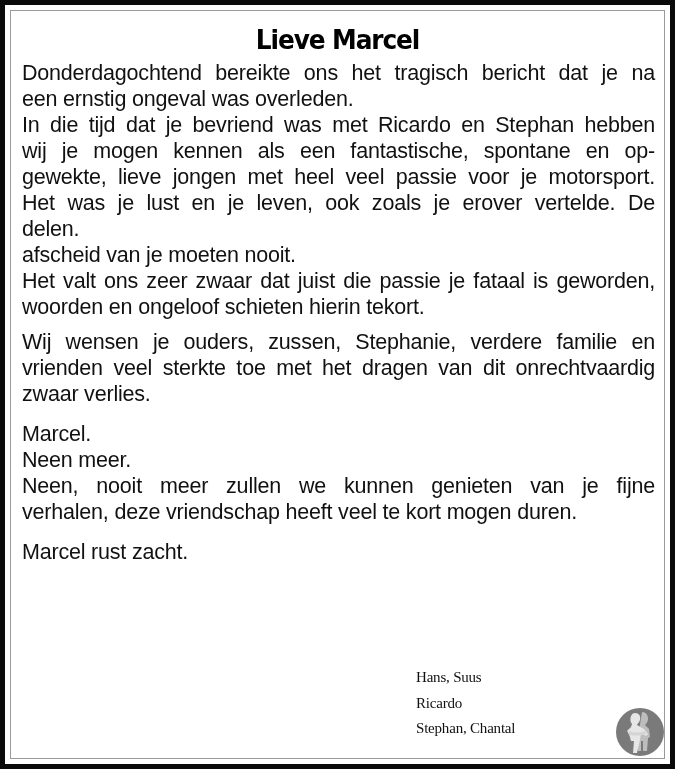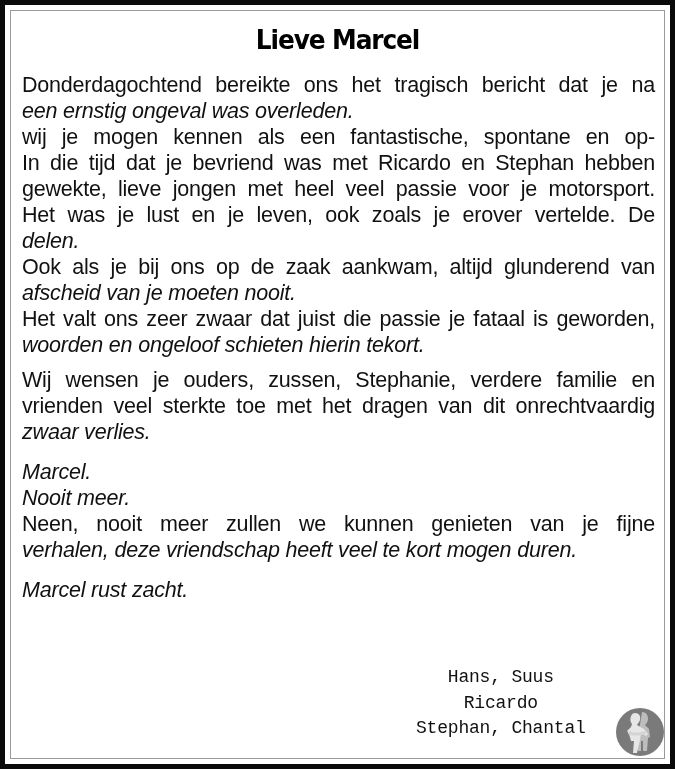--- a/index.html
+++ b/index.html
@@ -41,21 +41,21 @@
       font-size: 27px;
       letter-spacing: -1.2px;
       color: #000;
       line-height: 36px;
       transform: scaleX(0.92);
     }
     .body-text {
       position: absolute;
       left: 22px;
       width: 633px;
-      top: 72px;
+      top: 60px;
       font-family: "Liberation Sans", sans-serif;
       font-size: 21.5px;
       line-height: 26px;
       color: #111;
       letter-spacing: -0.2px;
     }
     .para {
       margin: 0;
       text-align: justify;
     }
@@ -66,32 +66,30 @@
       margin-top: 14px;
     }
     .line {
       display: block;
       text-align: justify;
       text-align-last: justify;
       white-space: nowrap;
     }
     .line.last {
       text-align-last: left;
-      font-style: italic;
     }
     .signatures {
       position: absolute;
       left: 416px;
       top: 665px;
-      font-family: Liberation Mono, monospace;
-      font-size: 18px;
+      font-family: Liberation Serif, serif;
+      font-size: 15px;
       line-height: 25.5px;
       color: #111;
       letter-spacing: -0.2px;
-      text-align: center;
     }
     .sig-line {
       display: block;
     }
     .logo {
       position: absolute;
       left: 615px;
       top: 707px;
       width: 50px;
       height: 50px;
@@ -104,40 +102,39 @@
   <div class="frame-inner"></div>
 </div>
 
 <div class="title">Lieve Marcel</div>
 
 <div class="body-text">
 
   <div class="para">
     <span class="line">Donderdagochtend bereikte ons het tragisch bericht dat je na</span>
     <span class="line last">een ernstig ongeval was overleden.</span>
+    <span class="line">In die tijd dat je bevriend was met Ricardo en Stephan hebben</span>
     <span class="line">wij je mogen kennen als een fantastische, spontane en op-</span>
-    <span class="line">In die tijd dat je bevriend was met Ricardo en Stephan hebben</span>
     <span class="line">gewekte, lieve jongen met heel veel passie voor je motorsport.</span>
     <span class="line">Het was je lust en je leven, ook zoals je erover vertelde. De</span>
     <span class="line last">delen.</span>
-    <span class="line">Ook als je bij ons op de zaak aankwam, altijd glunderend van</span>
     <span class="line last">afscheid van je moeten nooit.</span>
     <span class="line">Het valt ons zeer zwaar dat juist die passie je fataal is geworden,</span>
     <span class="line last">woorden en ongeloof schieten hierin tekort.</span>
   </div>
 
   <div class="para gap">
     <span class="line">Wij wensen je ouders, zussen, Stephanie, verdere familie en</span>
     <span class="line">vrienden veel sterkte toe met het dragen van dit onrechtvaardig</span>
     <span class="line last">zwaar verlies.</span>
   </div>
 
   <div class="para gap-lg">
     <span class="line last">Marcel.</span>
-    <span class="line last">Nooit meer.</span>
+    <span class="line last">Neen meer.</span>
     <span class="line">Neen, nooit meer zullen we kunnen genieten van je fijne</span>
     <span class="line last">verhalen, deze vriendschap heeft veel te kort mogen duren.</span>
   </div>
 
   <div class="para gap-lg">
     <span class="line last">Marcel rust zacht.</span>
   </div>
 </div>
 
 <div class="signatures">

